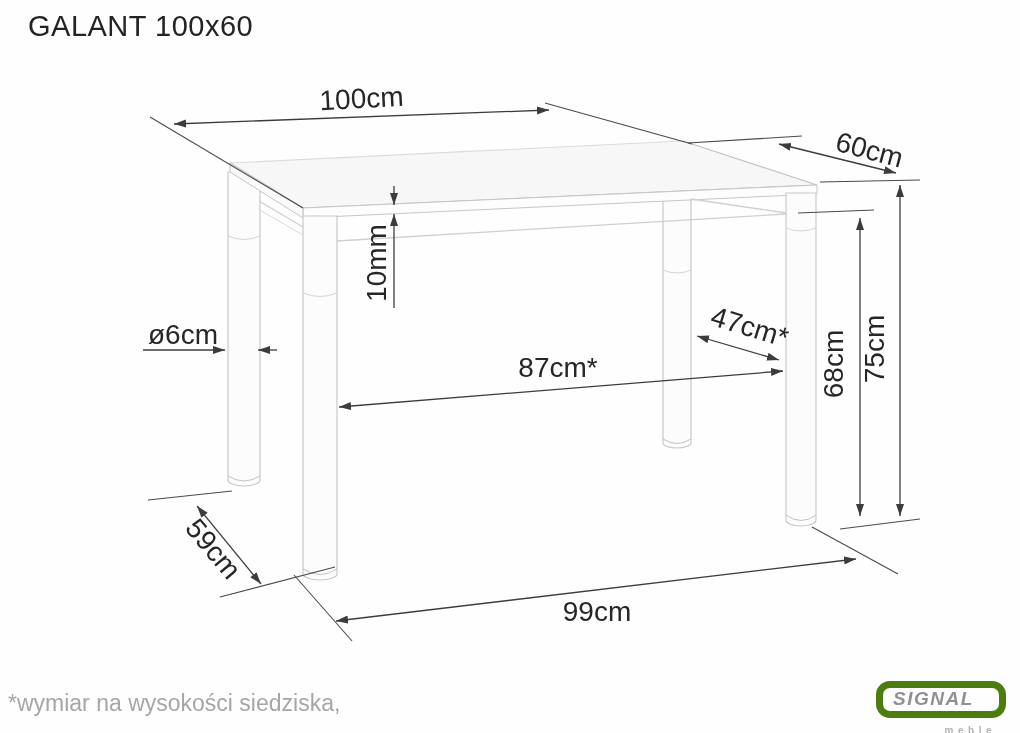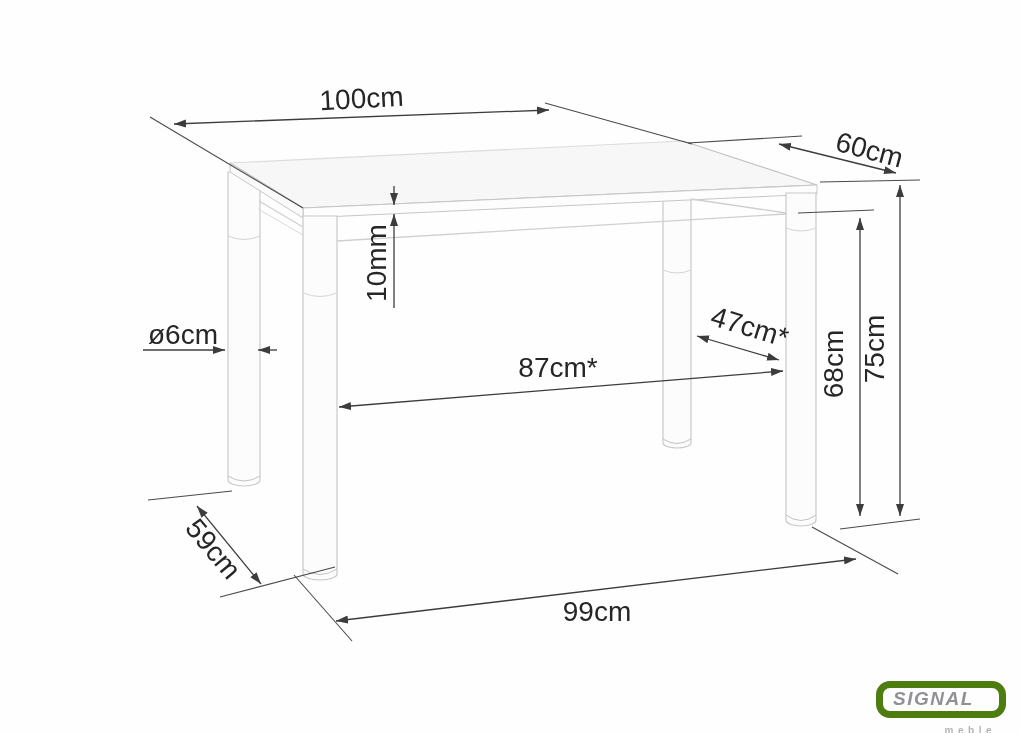--- a/index.html
+++ b/index.html
@@ -25,20 +25,21 @@
     margin-top:7px;text-align:right;padding-right:10px;font-size:10px;
     letter-spacing:4.5px;color:#b4b4b8;font-weight:bold;
   }
   svg text{font-family:"Liberation Sans",sans-serif;font-size:28px;fill:#262626;}
 </style>
 </head>
 <body>
 
 <div class="screen">
 
+  <div class="page-title">GALANT 100x60</div>
 
   <svg class="drawing-svg" width="1020" height="733" viewBox="0 0 1020 733">
     <defs>
       <marker id="arr" orient="auto-start-reverse" markerWidth="14" markerHeight="10" refX="12" refY="4" markerUnits="userSpaceOnUse">
         <path d="M0,0 L12,4 L0,8 Z" fill="#3c3c3c"></path>
       </marker>
     </defs>
 
     <g>
 
@@ -118,19 +119,20 @@
       <text transform="translate(183,344)">ø6cm</text>
       <text transform="translate(558,377)">87cm*</text>
       <text transform="translate(747,336) rotate(17)">47cm*</text>
       <text transform="translate(843,364) rotate(-90)">68cm</text>
       <text transform="translate(884,349) rotate(-90)">75cm</text>
       <text transform="translate(206,555) rotate(50)">59cm</text>
       <text transform="translate(597,621)">99cm</text>
     </g>
   </svg>
 
+  <div class="footnote">*wymiar na wysokości siedziska,</div>
 
   <div class="brand">
     <div class="brand-badge">SIGNAL</div>
     <div class="brand-sub">meble</div>
   </div>
 
 </div>
 
 </body></html>

